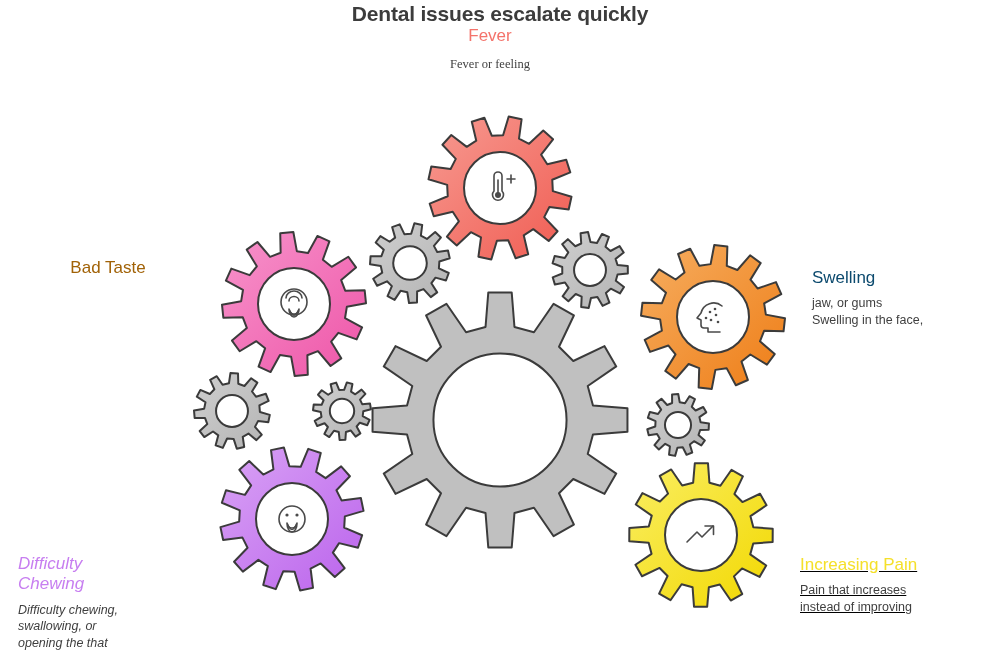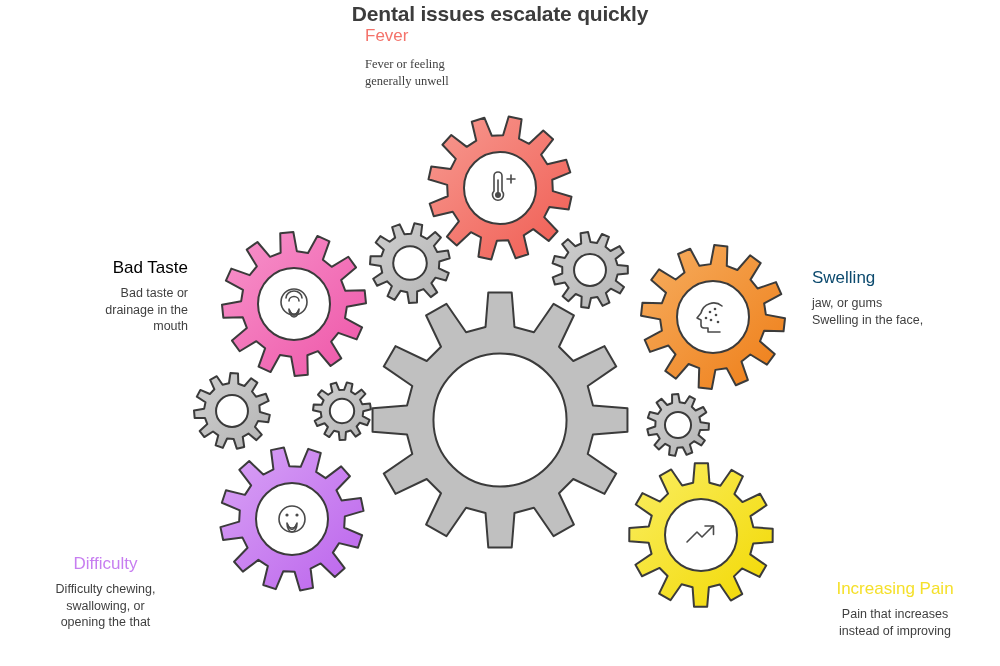--- a/index.html
+++ b/index.html
@@ -45,27 +45,27 @@
     font-weight: normal;
     line-height: 1.2;
   }
   .node-desc {
     font-size: 12.5px;
     color: #3f3f3f;
     line-height: 1.32;
     margin-top: 7px;
   }
 
-  .lbl-fever      { left: 365px; top: 26px;  width: 300px; text-align: left; }
+  .lbl-fever      { left: 340px; top: 26px;  width: 300px; text-align: center; }
   .lbl-fever .node-desc { margin-top: 10px; font-family: Liberation Serif, serif; }
 
   .lbl-badtaste   { left: 28px;  top: 258px; width: 160px; text-align: right; }
   .lbl-swelling   { left: 812px; top: 268px; width: 180px; text-align: left; }
-  .lbl-chewing    { left: 18px;  top: 554px; width: 175px; text-align: center; }
-  .lbl-pain       { left: 800px; top: 579px; width: 190px; text-align: center; }
+  .lbl-chewing    { left: 18px;  top: 554px; width: 175px; text-align: left; font-style: italic; }
+  .lbl-pain       { left: 800px; top: 555px; width: 190px; text-align: left; text-decoration: underline; }
 
   
   #gear-canvas {
     position: absolute;
     left: 0;
     top: 0;
     width: 1000px;
     height: 666px;
   }
   .gear-outline {
@@ -206,44 +206,39 @@
         <path class="glyph" d="M -14 7 L -4 -3 L 1 2 L 12 -9"></path>
         <path class="glyph" d="M 4 -9 h 8.5 v 8.5"></path>
       </g>
     </g>
   </svg>
 
   <div class="node-label lbl-fever">
     <div class="node-title" style="color: rgb(244, 115, 107);">Fever</div>
     <div class="node-desc">
       <div>Fever or feeling</div>
-      <div>generally unwell</div>
     </div>
   </div>
 
   <div class="node-label lbl-badtaste">
-    <div class="node-title" style="color: #000000;">Bad Taste</div>
-    <div class="node-desc">
-      <div>Bad taste or</div>
-      <div>drainage in the</div>
-      <div>mouth</div>
-    </div>
+    <div class="node-title" style="color: #a16207; text-align: center;">Bad Taste</div>
   </div>
 
   <div class="node-label lbl-swelling">
     <div class="node-title" style="color: #0c4a6e;">Swelling</div>
     <div class="node-desc">
       <div>jaw, or gums</div>
       <div>Swelling in the face,</div>
     </div>
   </div>
 
   <div class="node-label lbl-chewing">
     <div class="node-title" style="color: rgb(199, 126, 240);">
       <div>Difficulty</div>
+      <div>Chewing</div>
     </div>
     <div class="node-desc">
       <div>Difficulty chewing,</div>
       <div>swallowing, or</div>
       <div>opening the that</div>
     </div>
   </div>
 
   <div class="node-label lbl-pain">
     <div class="node-title" style="color: rgb(245, 224, 42);">Increasing Pain</div>

